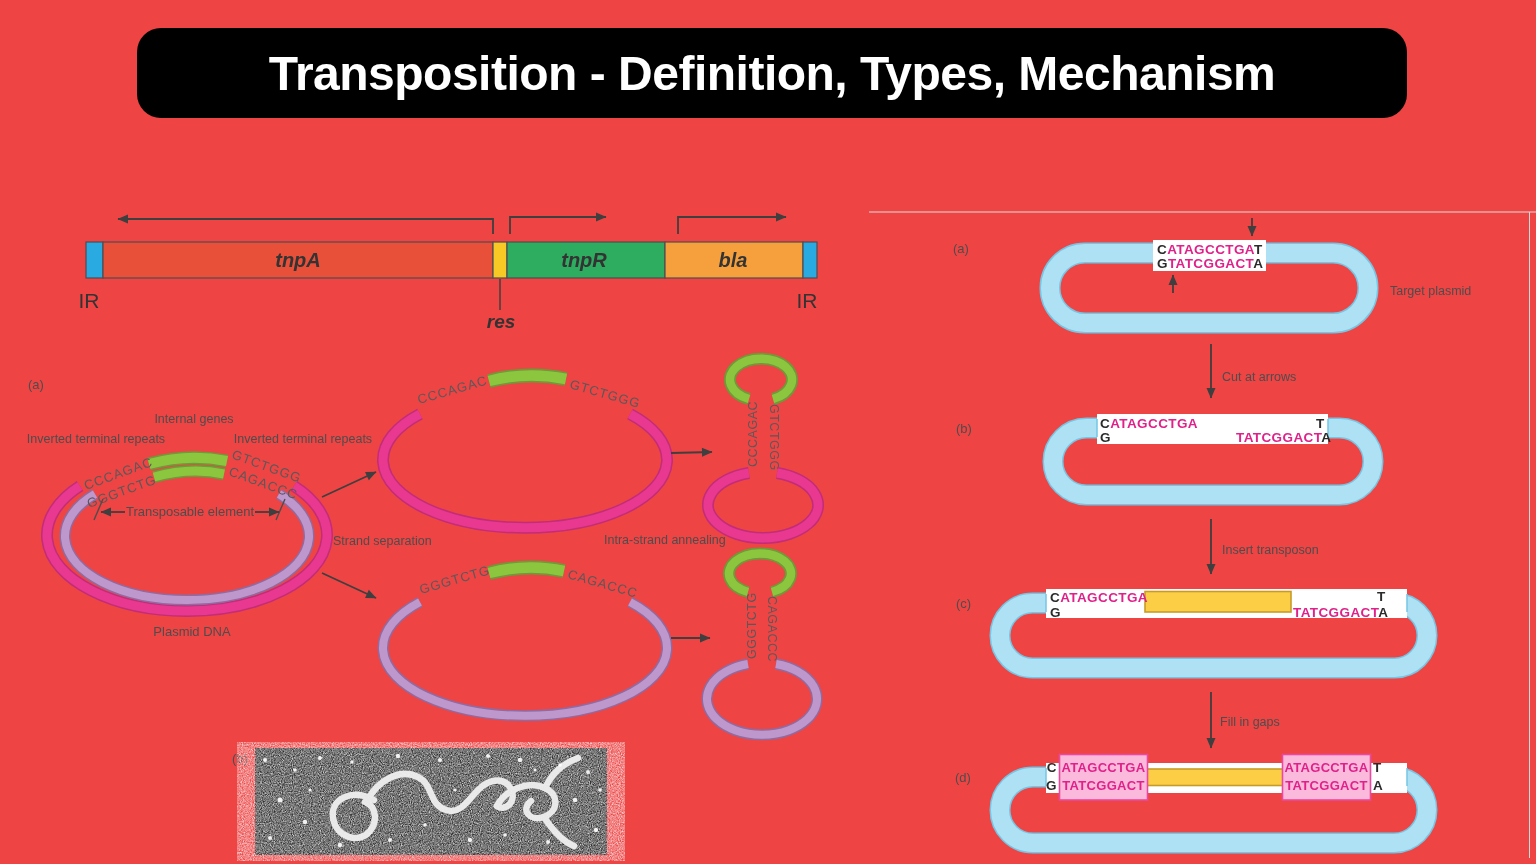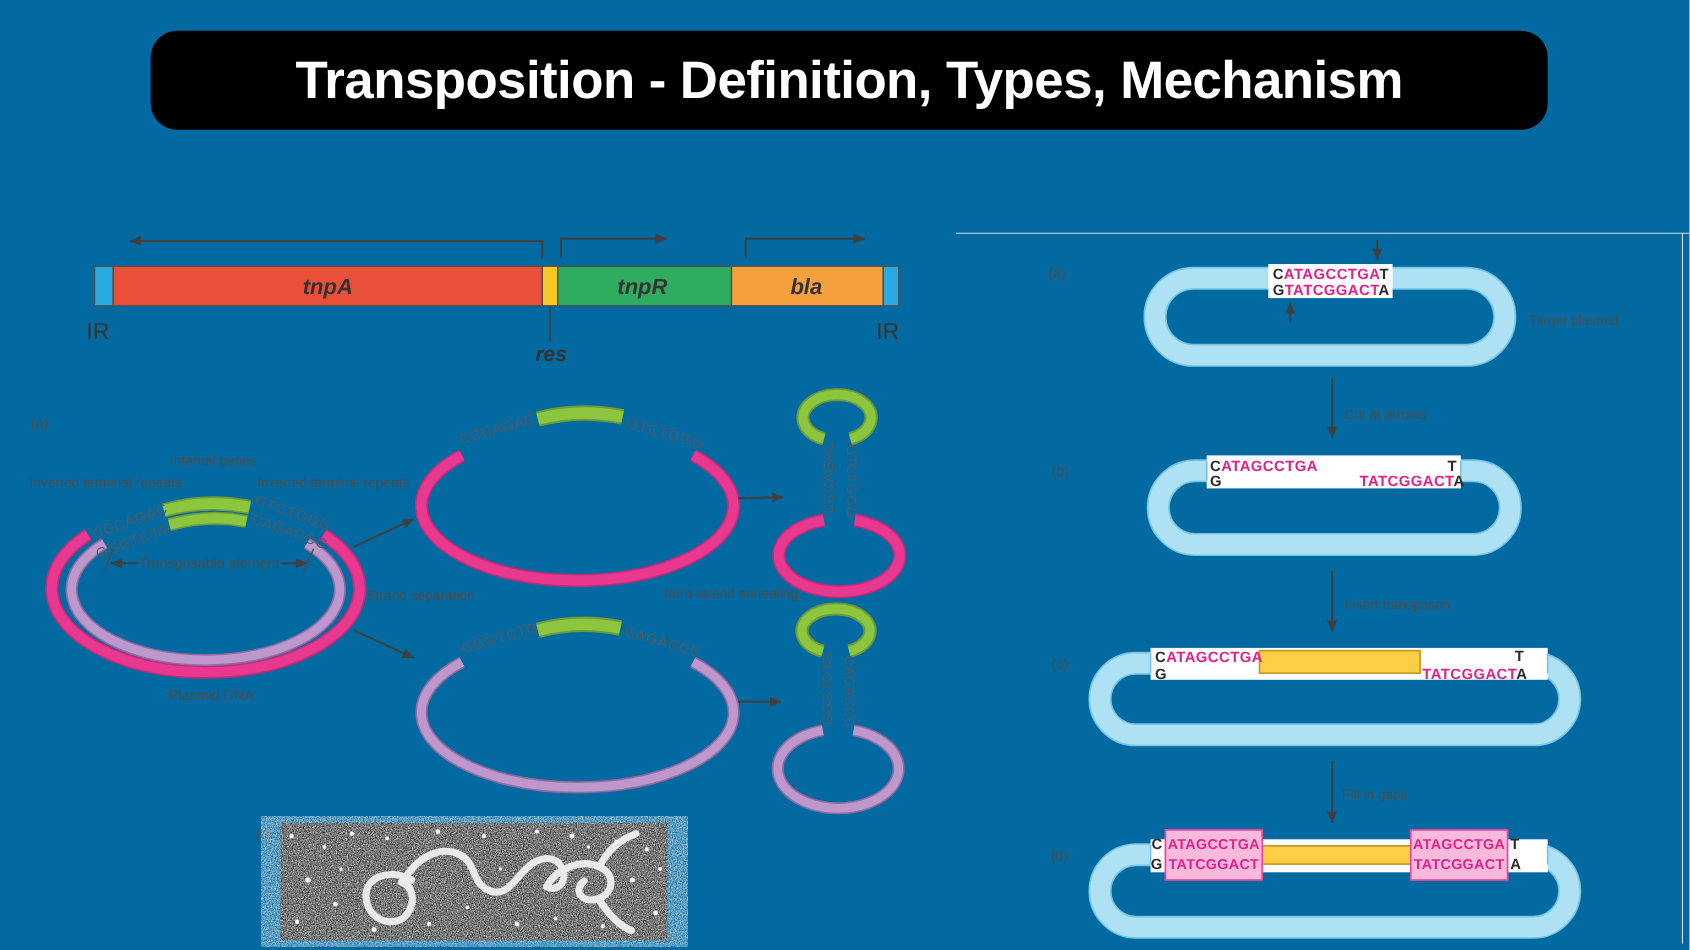--- a/index.html
+++ b/index.html
@@ -1,17 +1,17 @@
 <!DOCTYPE html>
 <html><head>
 <meta charset="utf-8">
 <style>
   html,body{margin:0;padding:0;background:#fff;}
   .canvas{
-    position:relative;width:1536px;height:864px;background:#0369a1;overflow:hidden;
+    position:relative;width:1536px;height:864px;background:#ef4444;overflow:hidden;
     font-family:"Liberation Sans","DejaVu Sans",sans-serif;
   }
   .banner{
     position:absolute;left:137px;top:28px;width:1270px;height:90px;
     background:#000;border-radius:24px;display:flex;align-items:center;justify-content:center;
   }
   .banner-text{
     color:#fff;font-size:48px;font-weight:700;letter-spacing:-0.5px;white-space:nowrap;
   }
   svg{position:absolute;left:0;top:0;}

